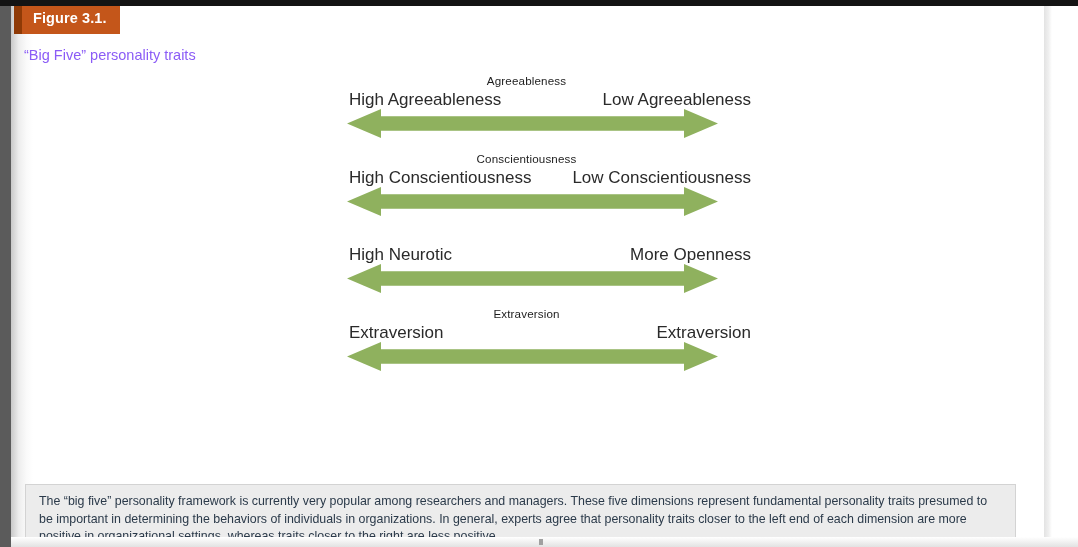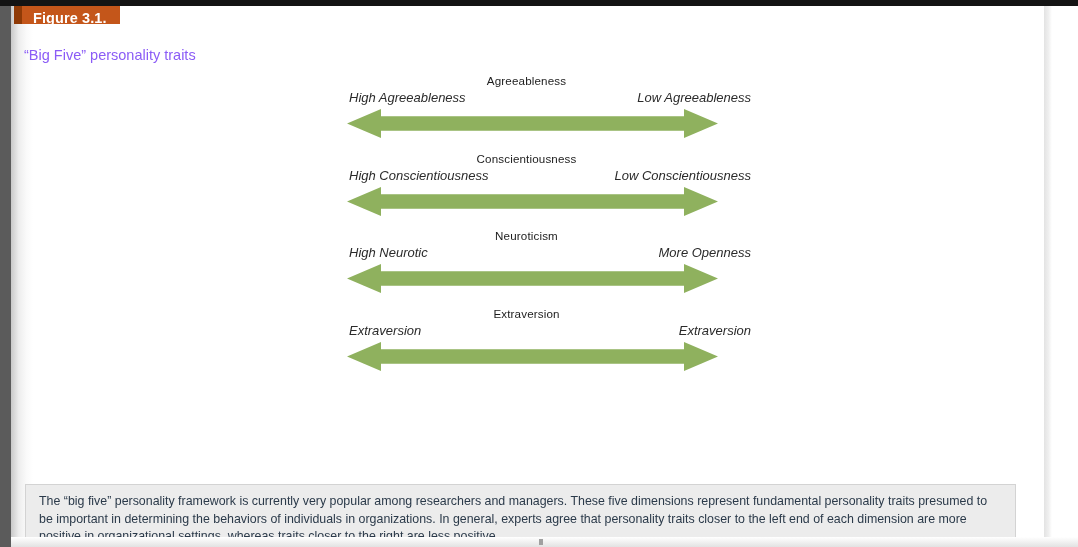--- a/index.html
+++ b/index.html
@@ -78,21 +78,21 @@
     background: #ffffff;
   }
 
   
   .fig-badge-wrap {
     position: absolute;
     top: 0px;
     left: -19px;
     display: flex;
     align-items: stretch;
-    height: 18px;
+    height: 28px;
   }
   .fig-badge-tab {
     width: 8px;
     background: #8f3a06;
   }
   .fig-badge {
     background: #c4561a;
     color: #ffffff;
     font-size: 14.5px;
     font-weight: bold;
@@ -136,22 +136,21 @@
     font-weight: normal;
     color: #1c1c1c;
     letter-spacing: 0.15px;
   }
   
   .dim-title span { position: relative; left: -12px; }
 
   .pole {
     position: absolute;
     top: 24px;
-    font-size: 13px;
-    font-style: italic;
+    font-size: 17px;
     color: #2a2a2a;
     white-space: nowrap;
   }
   .pole.left  { left: 316px; }
   .pole.right { right: 293px; }
 
   .arrow {
     position: absolute;
     top: 43px;
     left: 314px;
@@ -212,21 +211,20 @@
         <div class="pole left">High Conscientiousness</div>
         <div class="pole right">Low Conscientiousness</div>
         <div class="arrow">
           <svg width="371" height="29" viewBox="0 0 371 29" xmlns="http://www.w3.org/2000/svg">
             <polygon points="0,14.5 34,0 34,7.2 337,7.2 337,0 371,14.5 337,29 337,21.8 34,21.8 34,29" fill="#8fb15e"></polygon>
           </svg>
         </div>
       </div>
 
       <div class="trait-row">
-        <div class="dim-title"><span>Neuroticism</span></div>
         <div class="pole left">High Neurotic</div>
         <div class="pole right">More Openness</div>
         <div class="arrow">
           <svg width="371" height="29" viewBox="0 0 371 29" xmlns="http://www.w3.org/2000/svg">
             <polygon points="0,14.5 34,0 34,7.2 337,7.2 337,0 371,14.5 337,29 337,21.8 34,21.8 34,29" fill="#8fb15e"></polygon>
           </svg>
         </div>
       </div>
 
       <div class="trait-row">

